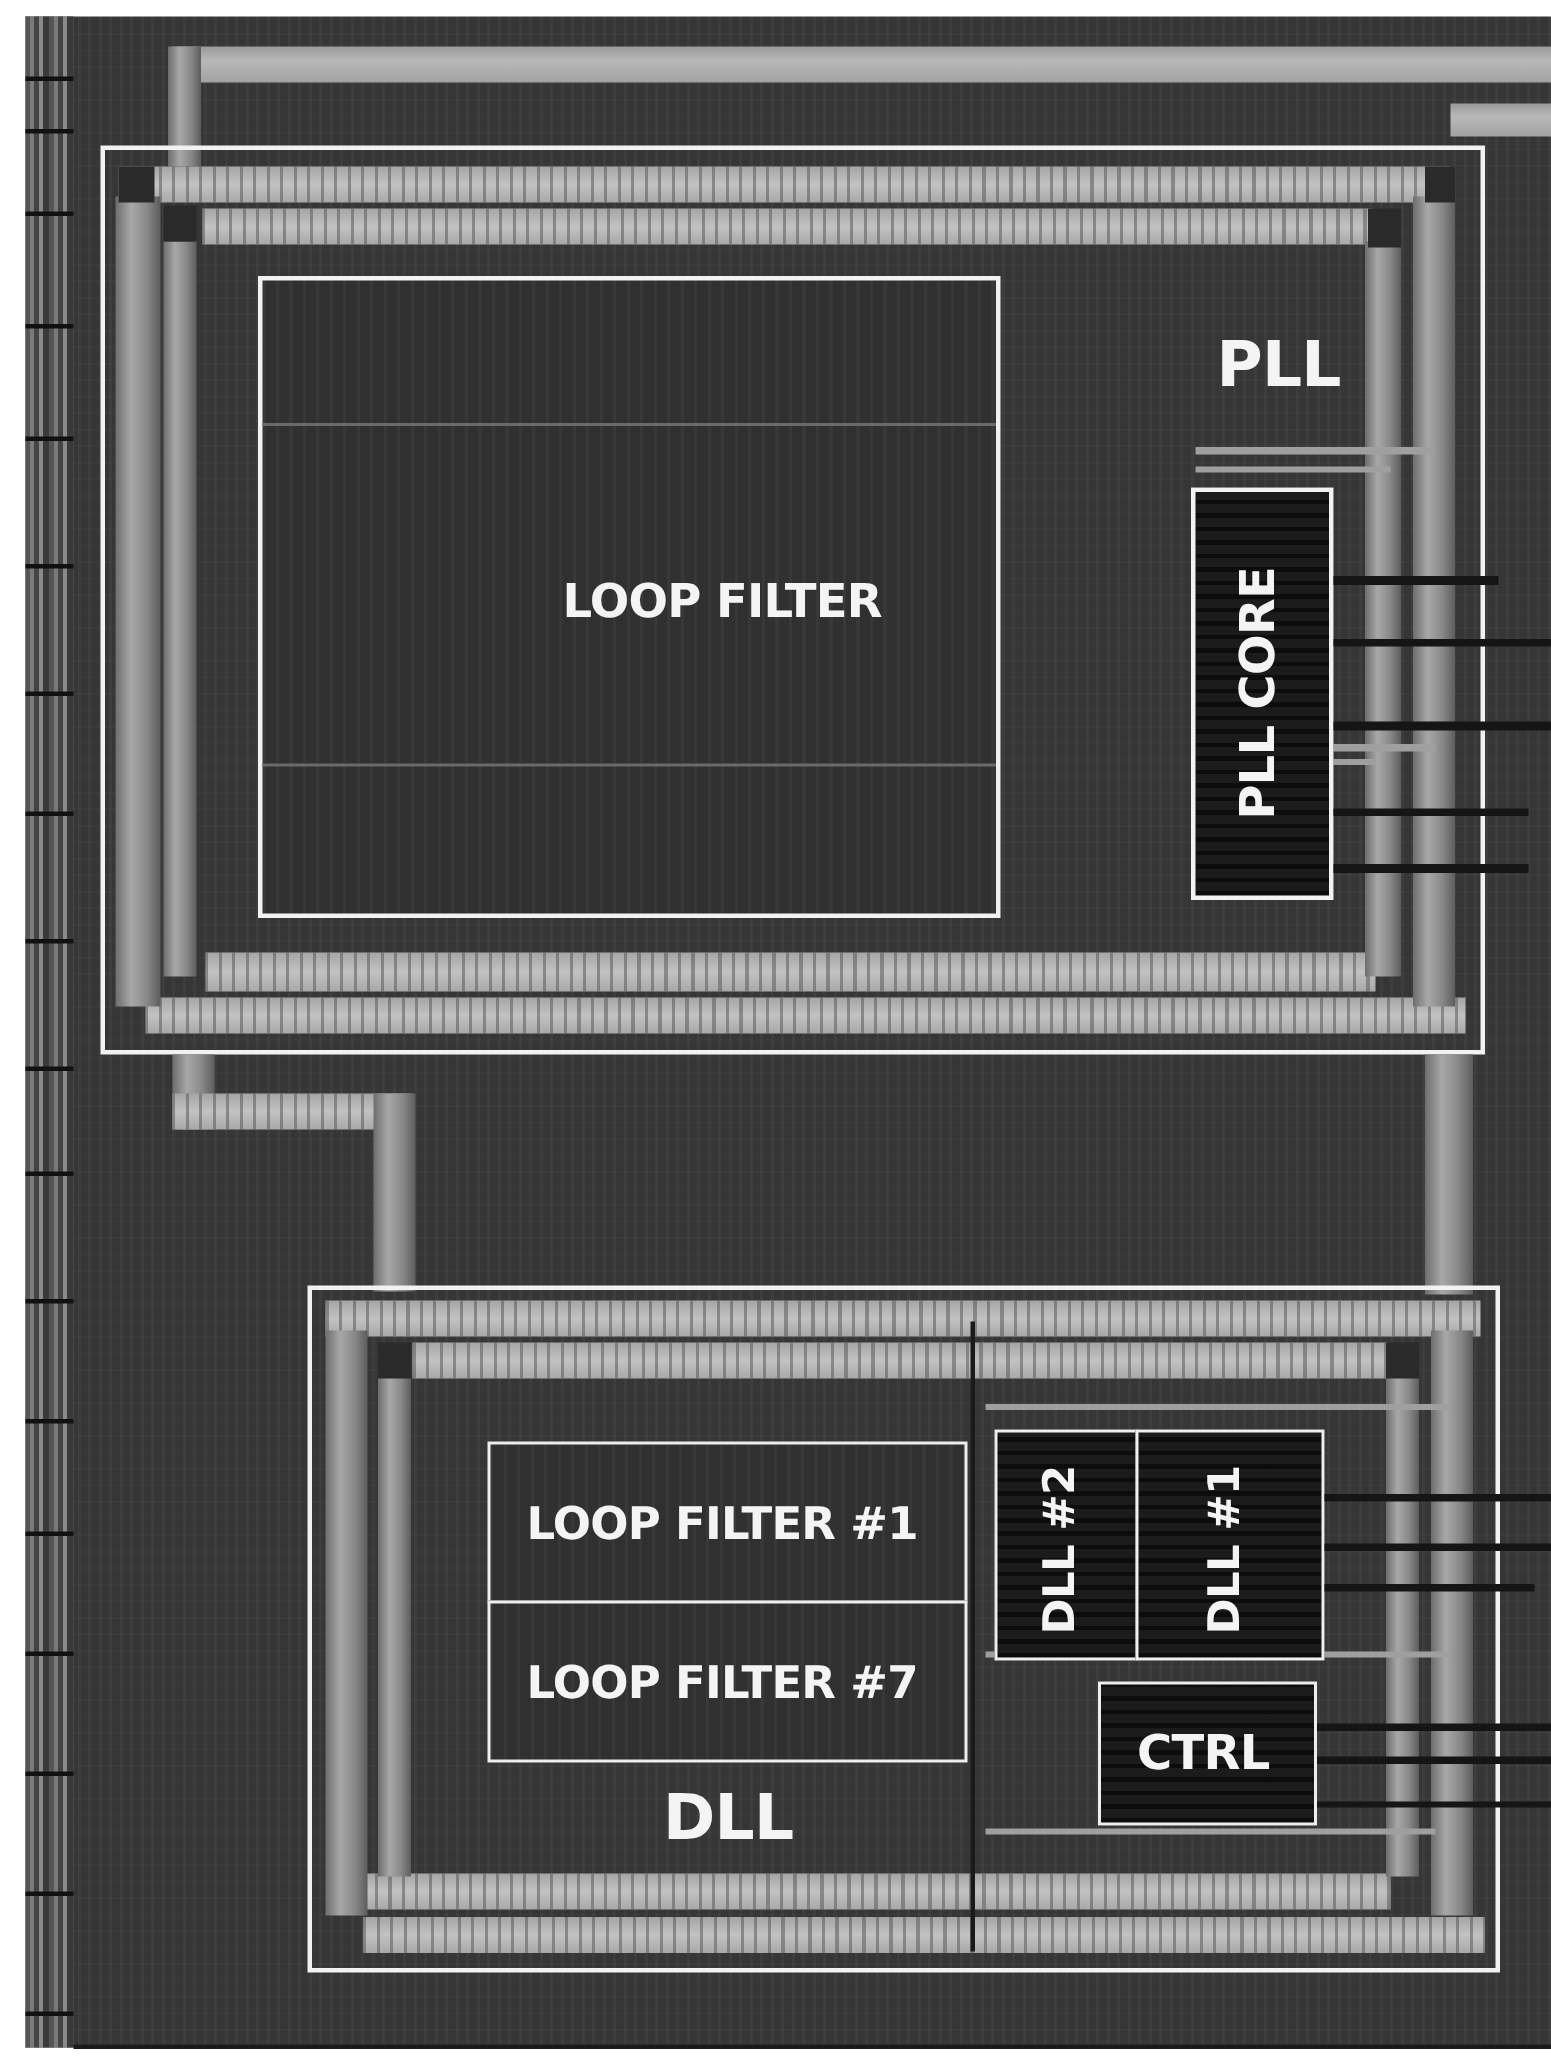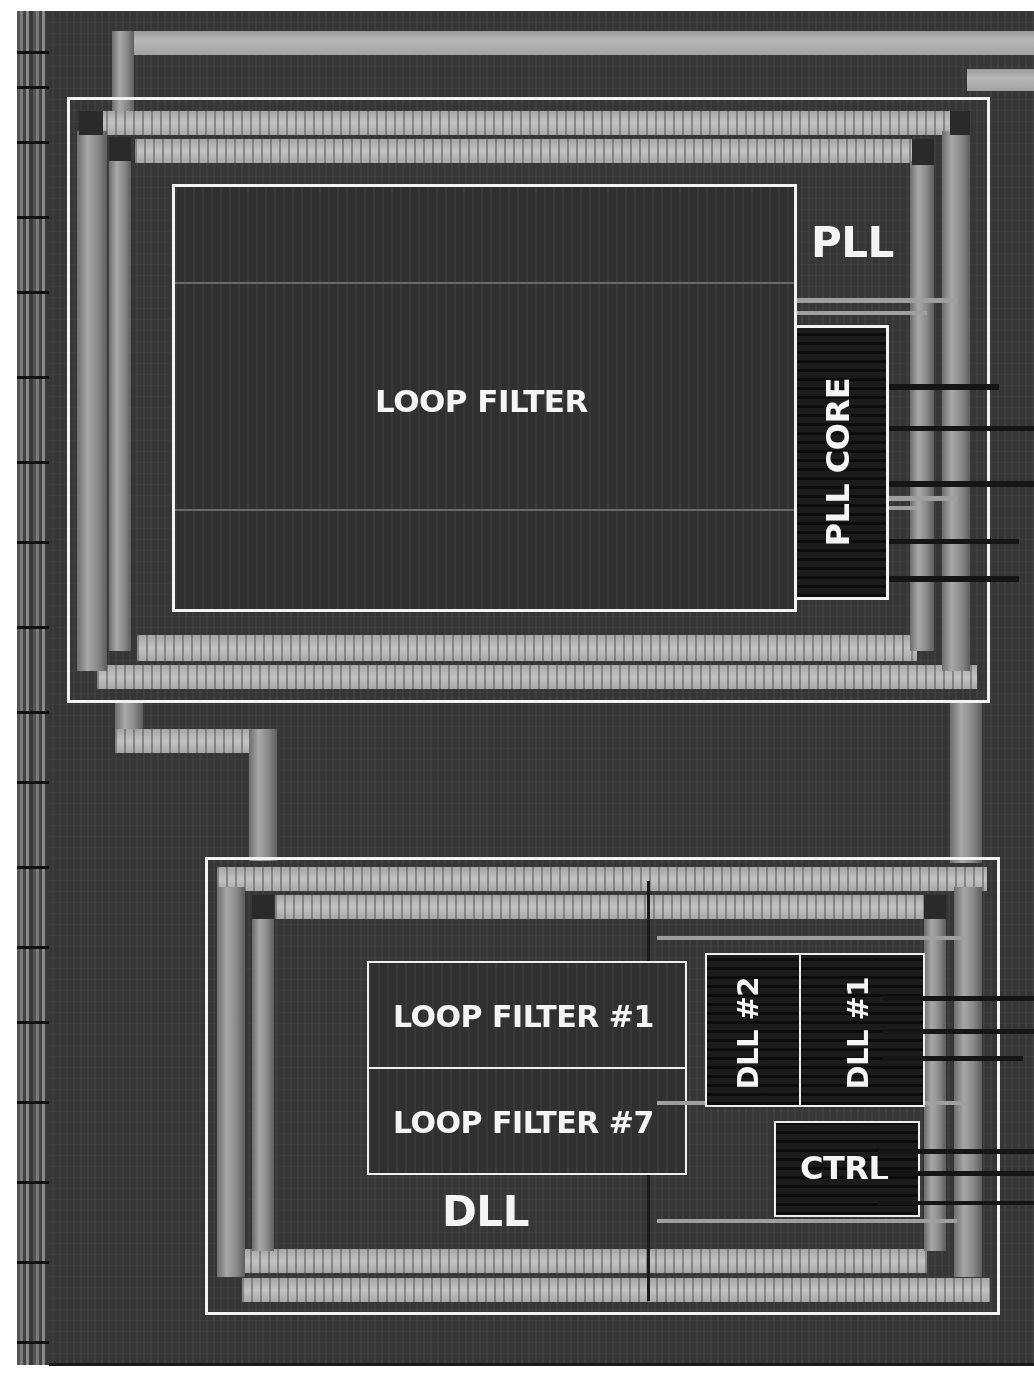--- a/index.html
+++ b/index.html
@@ -14,21 +14,21 @@
     background:repeating-linear-gradient(90deg,#555 0 3px,#7a7a7a 3px 6px,#444 6px 9px,#8a8a8a 9px 12px,#3a3a3a 12px 16px);}
   .tick{position:absolute;left:0;width:32px;height:3px;background:#111;}
   .hbar{background:linear-gradient(#9a9a9a,#b8b8b8 40%,#a2a2a2);}
   .hbar-ticked{background:
       repeating-linear-gradient(90deg, rgba(90,90,90,0.55) 0 2px, rgba(0,0,0,0) 2px 9px),
       linear-gradient(#a5a5a5,#c2c2c2 50%,#a8a8a8);}
   .vbar{background:linear-gradient(90deg,#6d6d6d,#a8a8a8 35%,#888 70%,#5d5d5d);}
   .wire{background:#9f9f9f;}
   .darkwire{background:#151515;}
   .frame{border:3px solid #f2f2f2;}
-  .frame-thin{border:2px solid #eeeeee;margin-left:42px;}
+  .frame-thin{border:2px solid #eeeeee;}
   .label{position:absolute;color:#f4f4f4;font-family:"DejaVu Sans","Liberation Sans",sans-serif;font-weight:bold;white-space:nowrap;letter-spacing:-0.5px;}
   .vlabel{writing-mode:vertical-rl;transform:rotate(180deg);}
   .blk{background:
       repeating-linear-gradient(90deg, rgba(255,255,255,0.04) 0 2px, rgba(0,0,0,0) 2px 9px),
       #303030;}
   .core{background:
       repeating-linear-gradient(0deg, rgba(0,0,0,0.5) 0 3px, rgba(40,40,40,0.2) 3px 9px),
       #181818;}
 </style>
 </head>
@@ -69,21 +69,21 @@
   <div class="abs hbar-ticked" style="left:80px;top:654px;width:880px;height:24px;"></div>
   <div class="abs vbar" style="left:60px;top:120px;width:30px;height:540px;"></div>
   <div class="abs vbar" style="left:92px;top:150px;width:22px;height:490px;"></div>
   <div class="abs vbar" style="left:893px;top:150px;width:24px;height:490px;"></div>
   <div class="abs vbar" style="left:925px;top:120px;width:28px;height:540px;"></div>
   <div class="abs" style="left:62px;top:100px;width:24px;height:24px;background:#2a2a2a;"></div>
   <div class="abs" style="left:92px;top:126px;width:22px;height:24px;background:#2a2a2a;"></div>
   <div class="abs" style="left:933px;top:100px;width:20px;height:24px;background:#2a2a2a;"></div>
   <div class="abs" style="left:895px;top:128px;width:22px;height:26px;background:#2a2a2a;"></div>
 
-  <div class="abs frame blk" style="left:155px;top:173px;width:625px;height:428px;">
+  <div class="abs frame blk" style="left:155px;top:173px;width:495px;height:428px;">
     <div class="abs" style="left:0;top:95px;width:100%;height:2px;background:#6a6a6a;"></div>
     <div class="abs" style="left:0;top:322px;width:100%;height:2px;background:#6a6a6a;"></div>
     <div class="label" style="left:200px;top:196px;font-size:31px;">LOOP FILTER</div>
   </div>
 
   <div class="label" style="left:794px;top:207px;font-size:42px;">PLL</div>
 
   <div class="abs wire" style="left:780px;top:287px;width:160px;height:5px;"></div>
   <div class="abs wire" style="left:780px;top:300px;width:130px;height:4px;"></div>
   <div class="abs wire" style="left:780px;top:485px;width:160px;height:5px;"></div>

